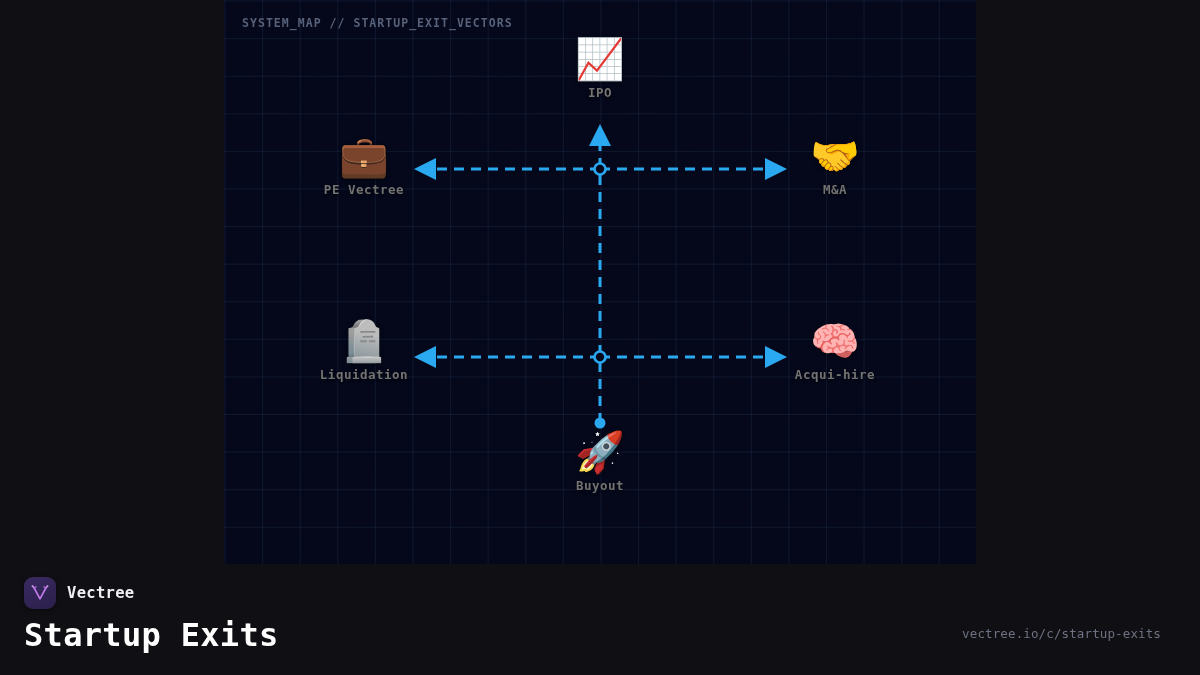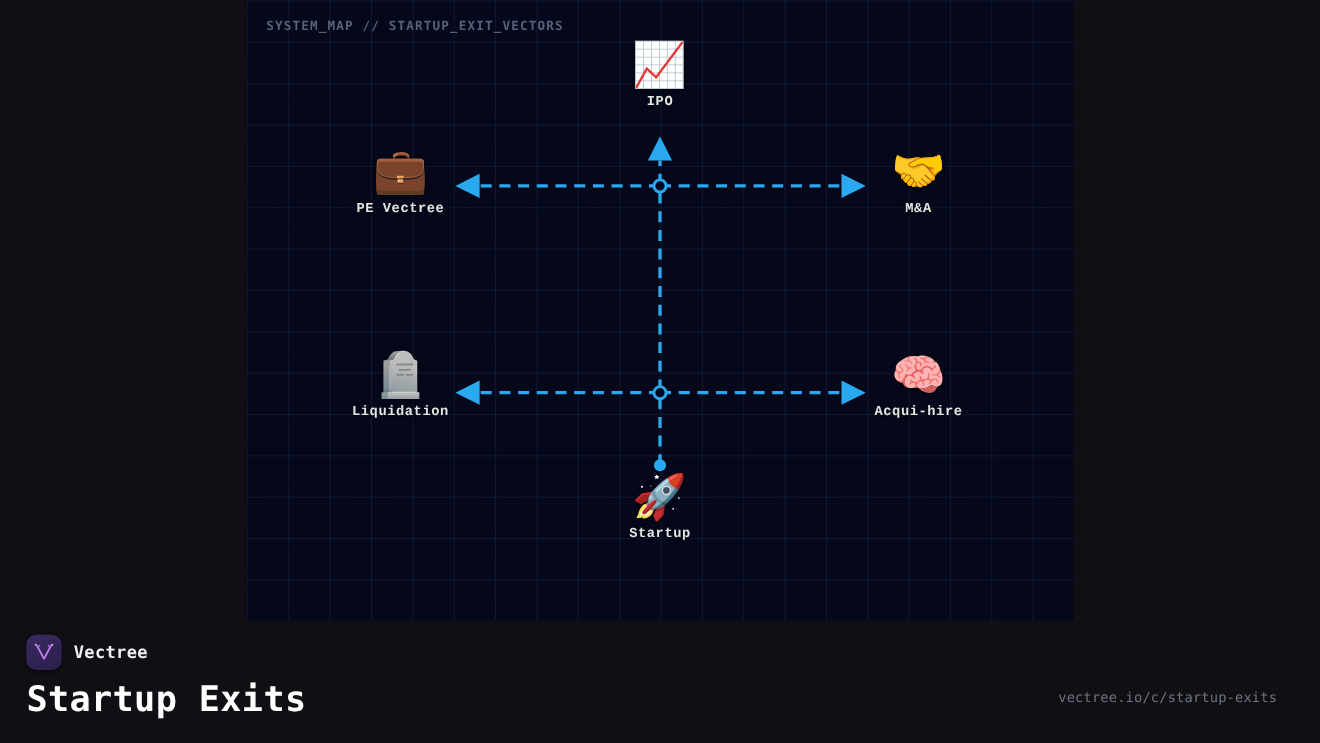--- a/index.html
+++ b/index.html
@@ -46,24 +46,23 @@
   }
   .node-emoji {
     font-size:40px; line-height:46px;
     font-family:"DejaVu Sans", sans-serif;
     text-align:center;
     filter:drop-shadow(0 1px 2px rgba(0,0,0,0.55));
   }
   .node-label {
     margin-top:3px;
     font-size:12.5px; font-weight:700;
-    color:#e5e5e5; letter-spacing:0.04em;
+    color:#737373; letter-spacing:0.04em;
     white-space:nowrap; text-align:right;
     text-shadow:0 1px 3px rgba(0,0,0,0.9);
-    font-family:Liberation Mono, monospace;
   }
 
   
   #footer { position:absolute; left:0; top:564px; width:1200px; height:111px; }
   #brand-row {
     position:absolute; left:24px; top:13px;
     display:flex; align-items:center; gap:11px;
   }
   #brand-logo {
     width:32px; height:32px; border-radius:9px;
@@ -143,21 +142,21 @@
       <div class="node-label">Liquidation</div>
     </div>
 
     <div class="node" style="left:611px; top:350px;">
       <div class="node-emoji">🧠</div>
       <div class="node-label">Acqui-hire</div>
     </div>
 
     <div class="node" style="left:376px; top:461px;">
       <div class="node-emoji">🚀</div>
-      <div class="node-label">Startup</div>
+      <div class="node-label">Buyout</div>
     </div>
   </div>
 
   <div id="footer">
     <div id="page-title">Startup Exits</div>
 
     <div id="brand-row">
       <div id="brand-logo">
         <svg width="20" height="20" viewBox="0 0 24 24">
           <path d="M5 6 L12 19 L19 6" fill="none" stroke="#c07ae8" stroke-width="2" stroke-linecap="round" stroke-linejoin="round"></path>

